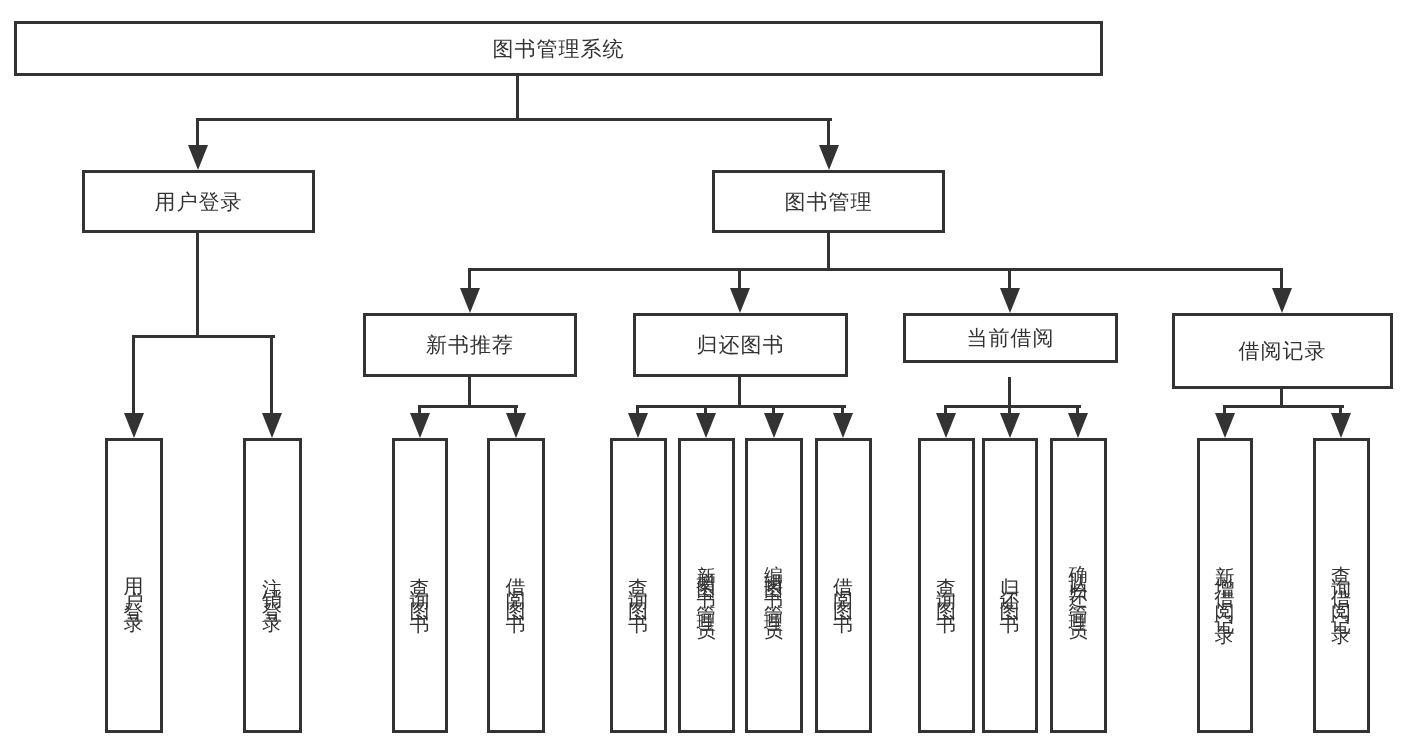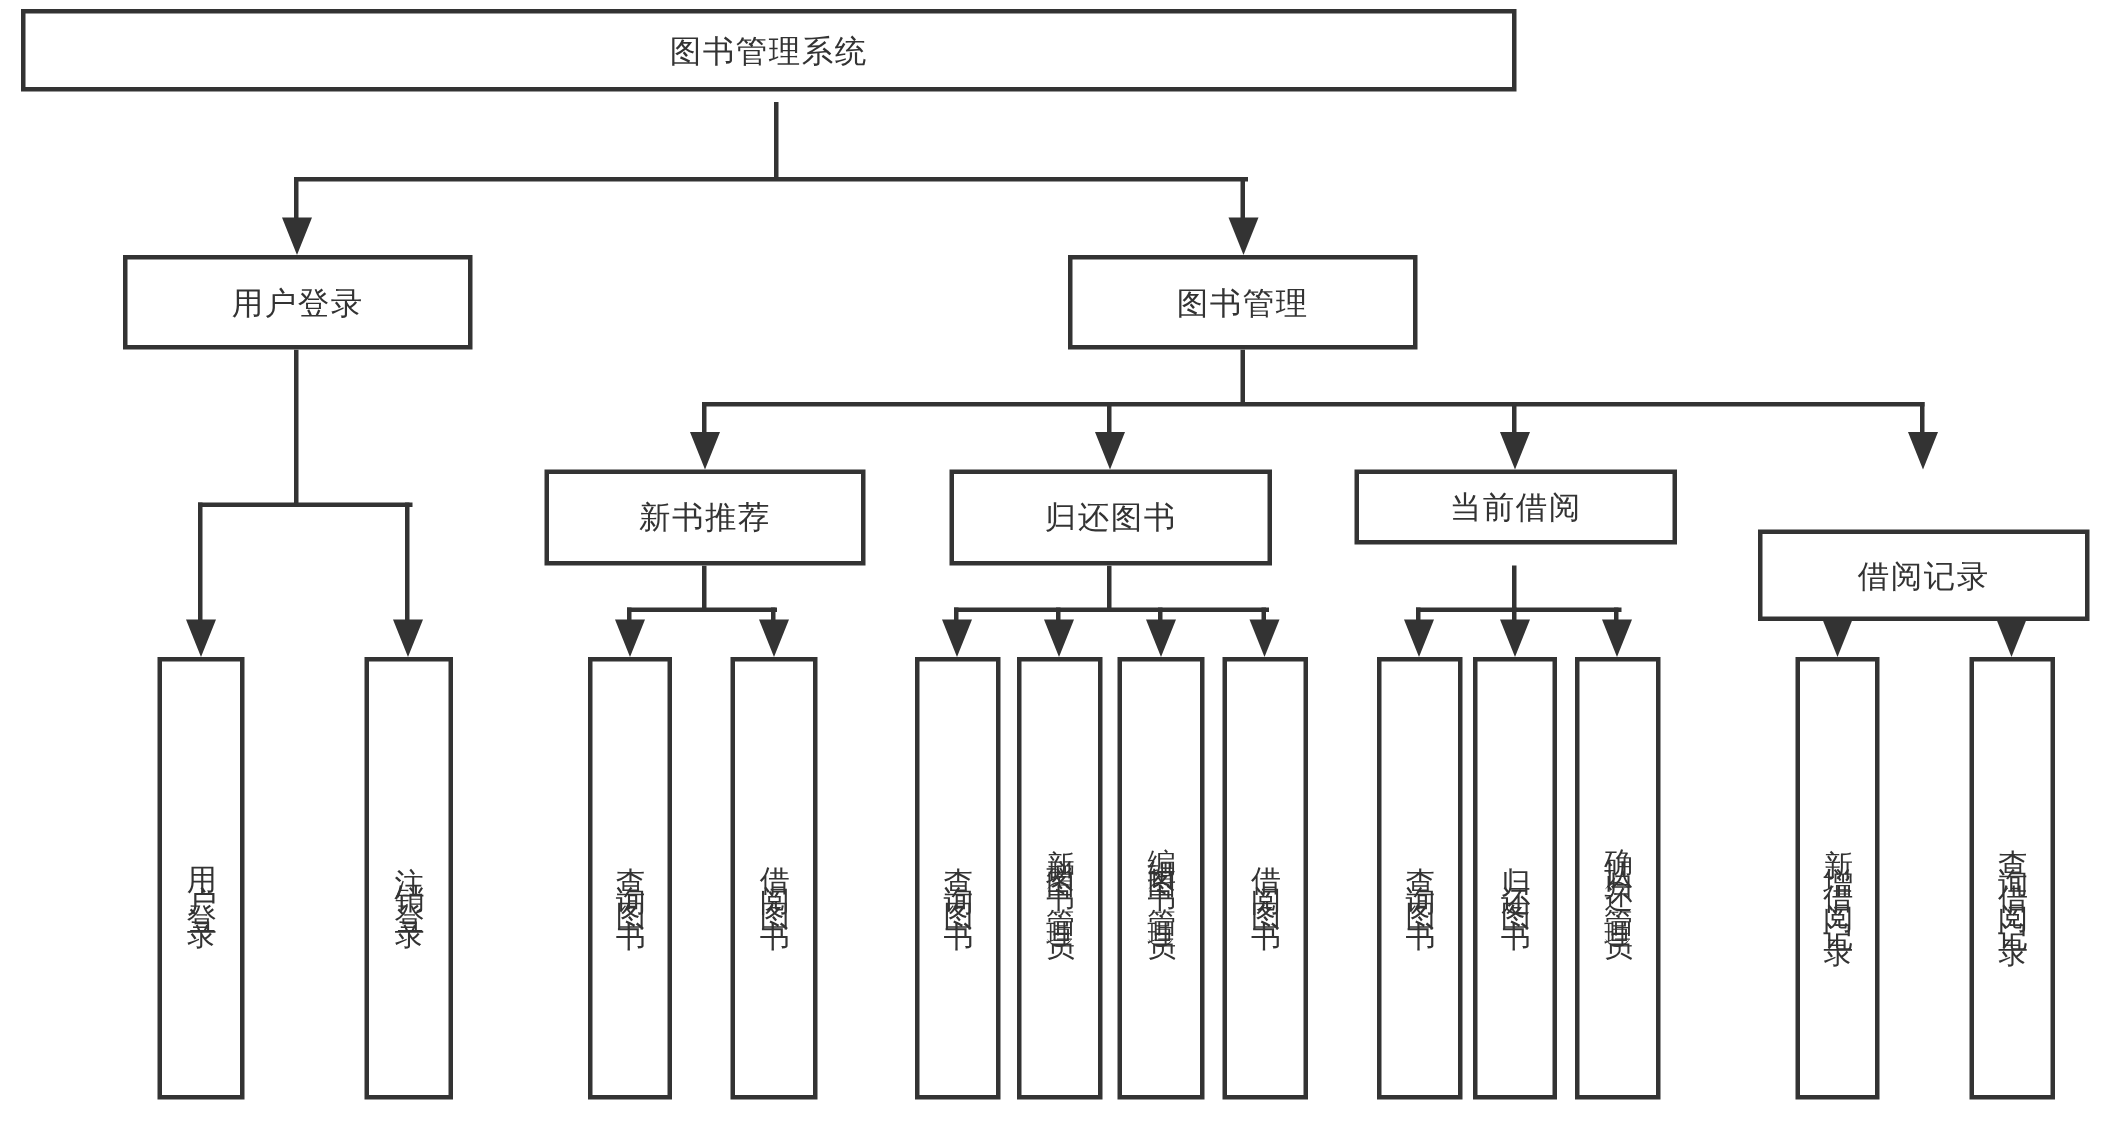--- a/index.html
+++ b/index.html
@@ -111,39 +111,39 @@
     <div class="arrow" style="left: 506px; top: 413px;"></div>
     <div class="arrow" style="left: 628px; top: 413px;"></div>
     <div class="arrow" style="left: 696px; top: 413px;"></div>
     <div class="arrow" style="left: 764px; top: 413px;"></div>
     <div class="arrow" style="left: 833px; top: 413px;"></div>
     <div class="arrow" style="left: 936px; top: 413px;"></div>
     <div class="arrow" style="left: 1000px; top: 413px;"></div>
     <div class="arrow" style="left: 1068px; top: 413px;"></div>
     <div class="arrow" style="left: 1215px; top: 413px;"></div>
     <div class="arrow" style="left: 1331px; top: 413px;"></div>
-    <div class="node horizontal" style="left: 14px; top: 6px; width: 997px; height: 55px; font-family: Liberation Serif, serif;">
+    <div class="node horizontal" style="left: 14px; top: 21px; width: 1089px; height: 55px; font-family: Liberation Serif, serif;">
       <span>图书管理系统</span>
     </div>
     <div class="node horizontal" style="left: 82px; top: 170px; width: 233px; height: 63px;">
       <span>用户登录</span>
     </div>
     <div class="node horizontal" style="left: 712px; top: 170px; width: 233px; height: 63px;">
       <span>图书管理</span>
     </div>
     <div class="node horizontal" style="left: 363px; top: 313px; width: 214px; height: 64px;">
       <span>新书推荐</span>
     </div>
     <div class="node horizontal" style="left: 633px; top: 313px; width: 215px; height: 64px;">
       <span>归还图书</span>
     </div>
     <div class="node horizontal" style="left: 903px; top: 313px; width: 215px; height: 50px;">
       <span>当前借阅</span>
     </div>
-    <div class="node horizontal" style="left: 1172px; top: 313px; width: 221px; height: 61px; margin-top: 40px;">
+    <div class="node horizontal" style="left: 1172px; top: 313px; width: 221px; height: 76px;">
       <span>借阅记录</span>
     </div>
     <div class="node vertical" style="left: 105px; top: 438px; width: 58px; height: 295px;">
       <span>用户登录</span>
     </div>
     <div class="node vertical" style="left: 243px; top: 438px; width: 59px; height: 295px;">
       <span>注销登录</span>
     </div>
     <div class="node vertical" style="left: 392px; top: 438px; width: 56px; height: 295px;">
       <span>查询图书</span>

